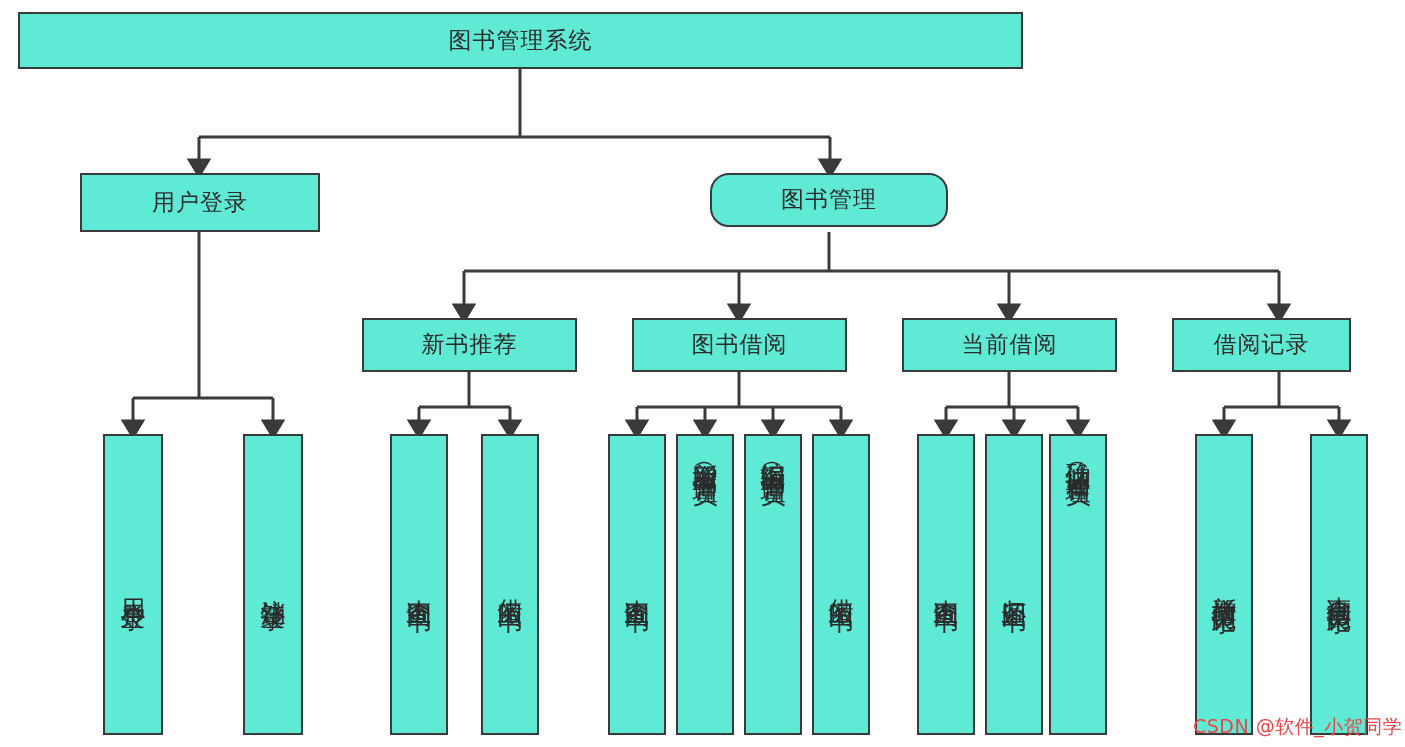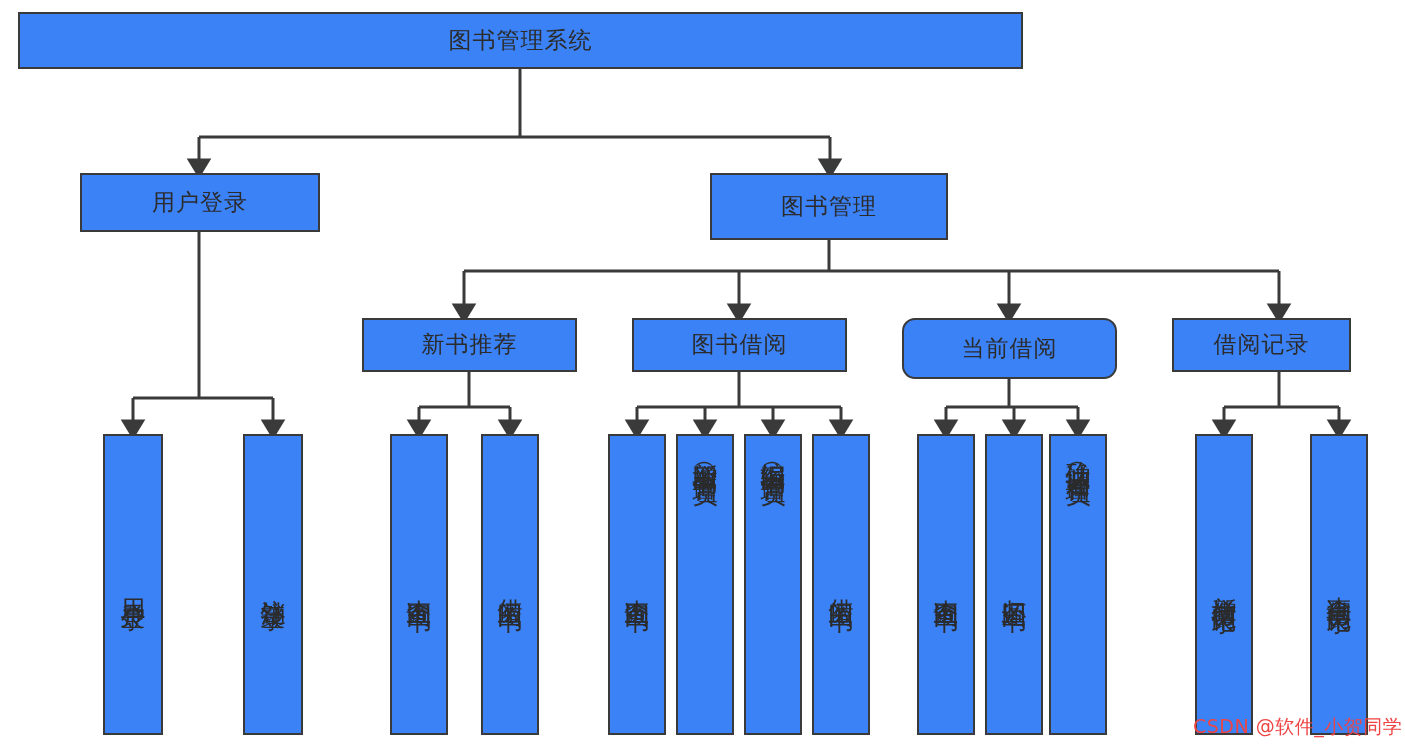--- a/index.html
+++ b/index.html
@@ -23,21 +23,21 @@
     left: 0;
     top: 0;
     width: 1405px;
     height: 747px;
     pointer-events: none;
   }
   .node {
     position: absolute;
     box-sizing: border-box;
     border: 2.5px solid #3a3a3a;
-    background: #3b82f6;
+    background: #5eead4;
     display: flex;
     align-items: center;
     justify-content: center;
     color: #1d1d1d;
     text-align: center;
   }
   .node-label {
     font-size: 23px;
     line-height: 1.1;
     letter-spacing: 1px;
@@ -120,31 +120,31 @@
       </g>
   </svg>
 
   <div class="node" style="left: 18px; top: 12px; width: 1005px; height: 57px;">
     <span class="node-label">图书管理系统</span>
   </div>
 
   <div class="node" style="left: 80px; top: 173px; width: 240px; height: 59px;">
     <span class="node-label">用户登录</span>
   </div>
-  <div class="node" style="left: 710px; top: 173px; width: 238px; height: 67px;">
+  <div class="node" style="left: 710px; top: 173px; width: 238px; height: 54px; border-radius: 19px;">
     <span class="node-label">图书管理</span>
   </div>
 
   <div class="node" style="left: 362px; top: 318px; width: 215px; height: 54px;">
     <span class="node-label">新书推荐</span>
   </div>
   <div class="node" style="left: 632px; top: 318px; width: 215px; height: 54px;">
     <span class="node-label">图书借阅</span>
   </div>
-  <div class="node" style="left: 902px; top: 318px; width: 215px; height: 61px; border-radius: 13px;">
+  <div class="node" style="left: 902px; top: 318px; width: 215px; height: 54px;">
     <span class="node-label">当前借阅</span>
   </div>
   <div class="node" style="left: 1172px; top: 318px; width: 179px; height: 54px;">
     <span class="node-label">借阅记录</span>
   </div>
 
   <div class="node vertical centered" style="left: 103px; top: 434px; width: 60px; height: 301px;">
     <span class="node-label">用户登录</span>
   </div>
   <div class="node vertical centered" style="left: 243px; top: 434px; width: 60px; height: 301px;">

